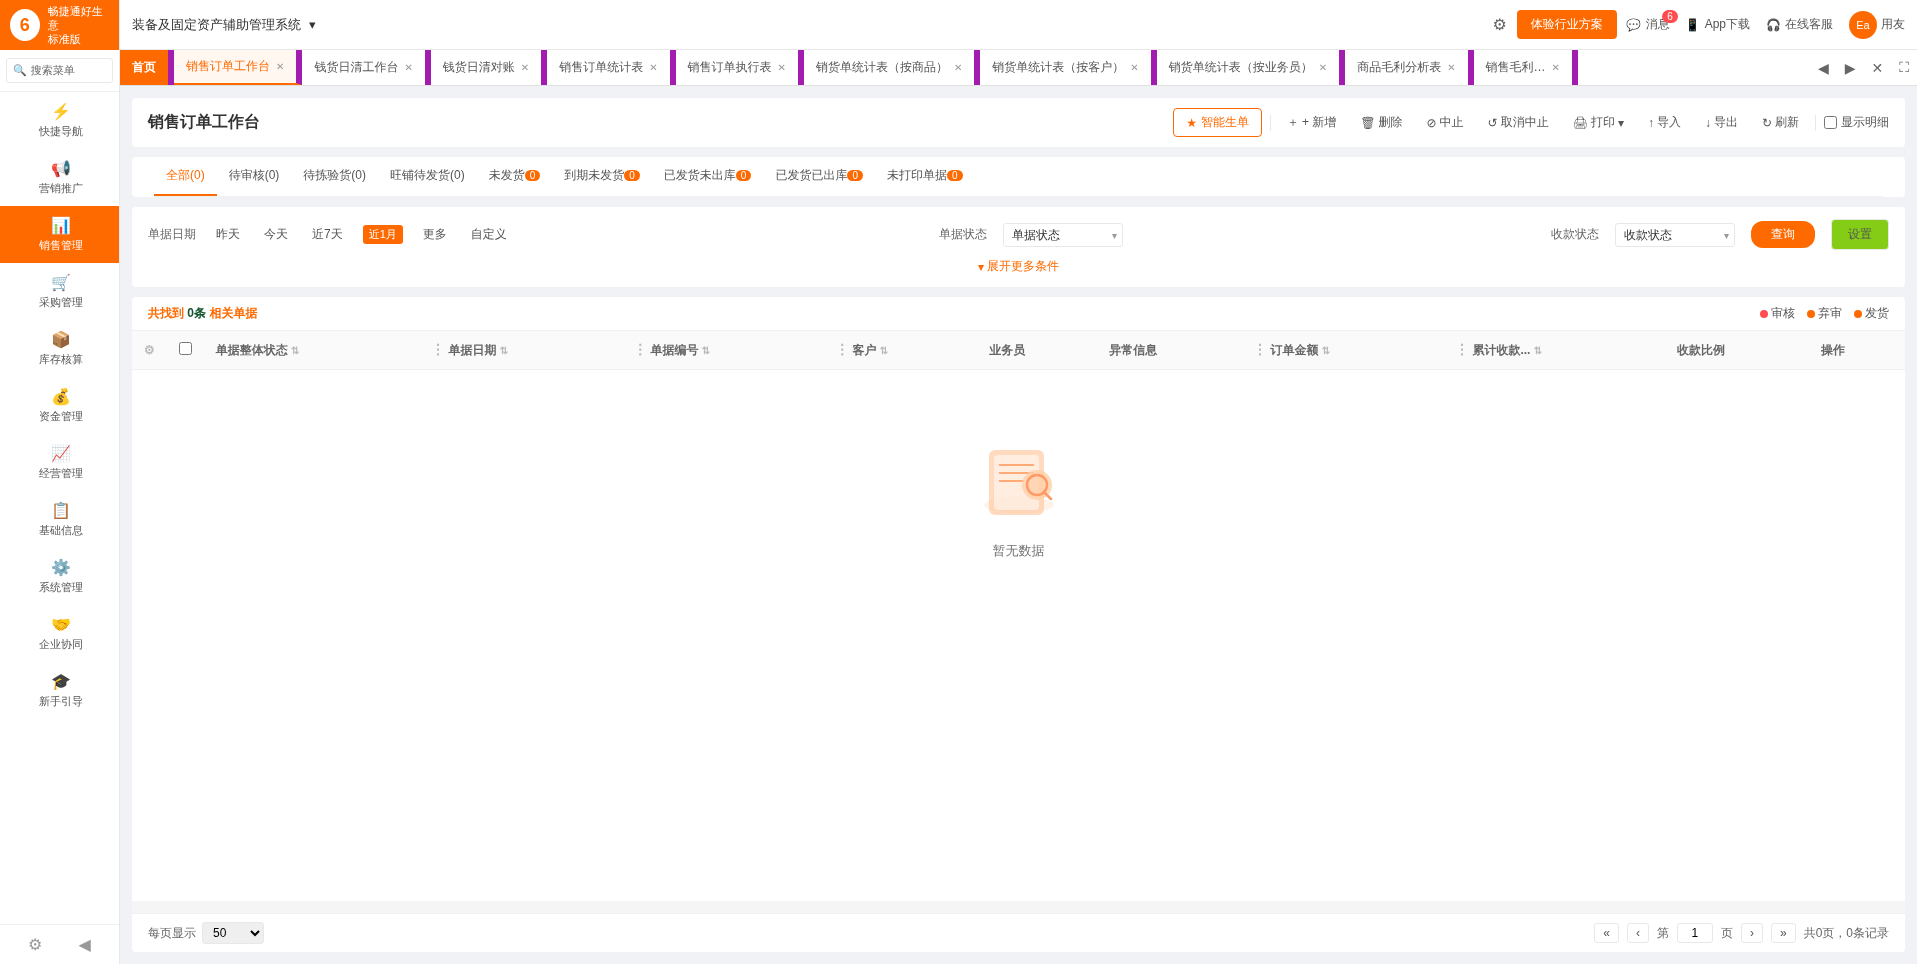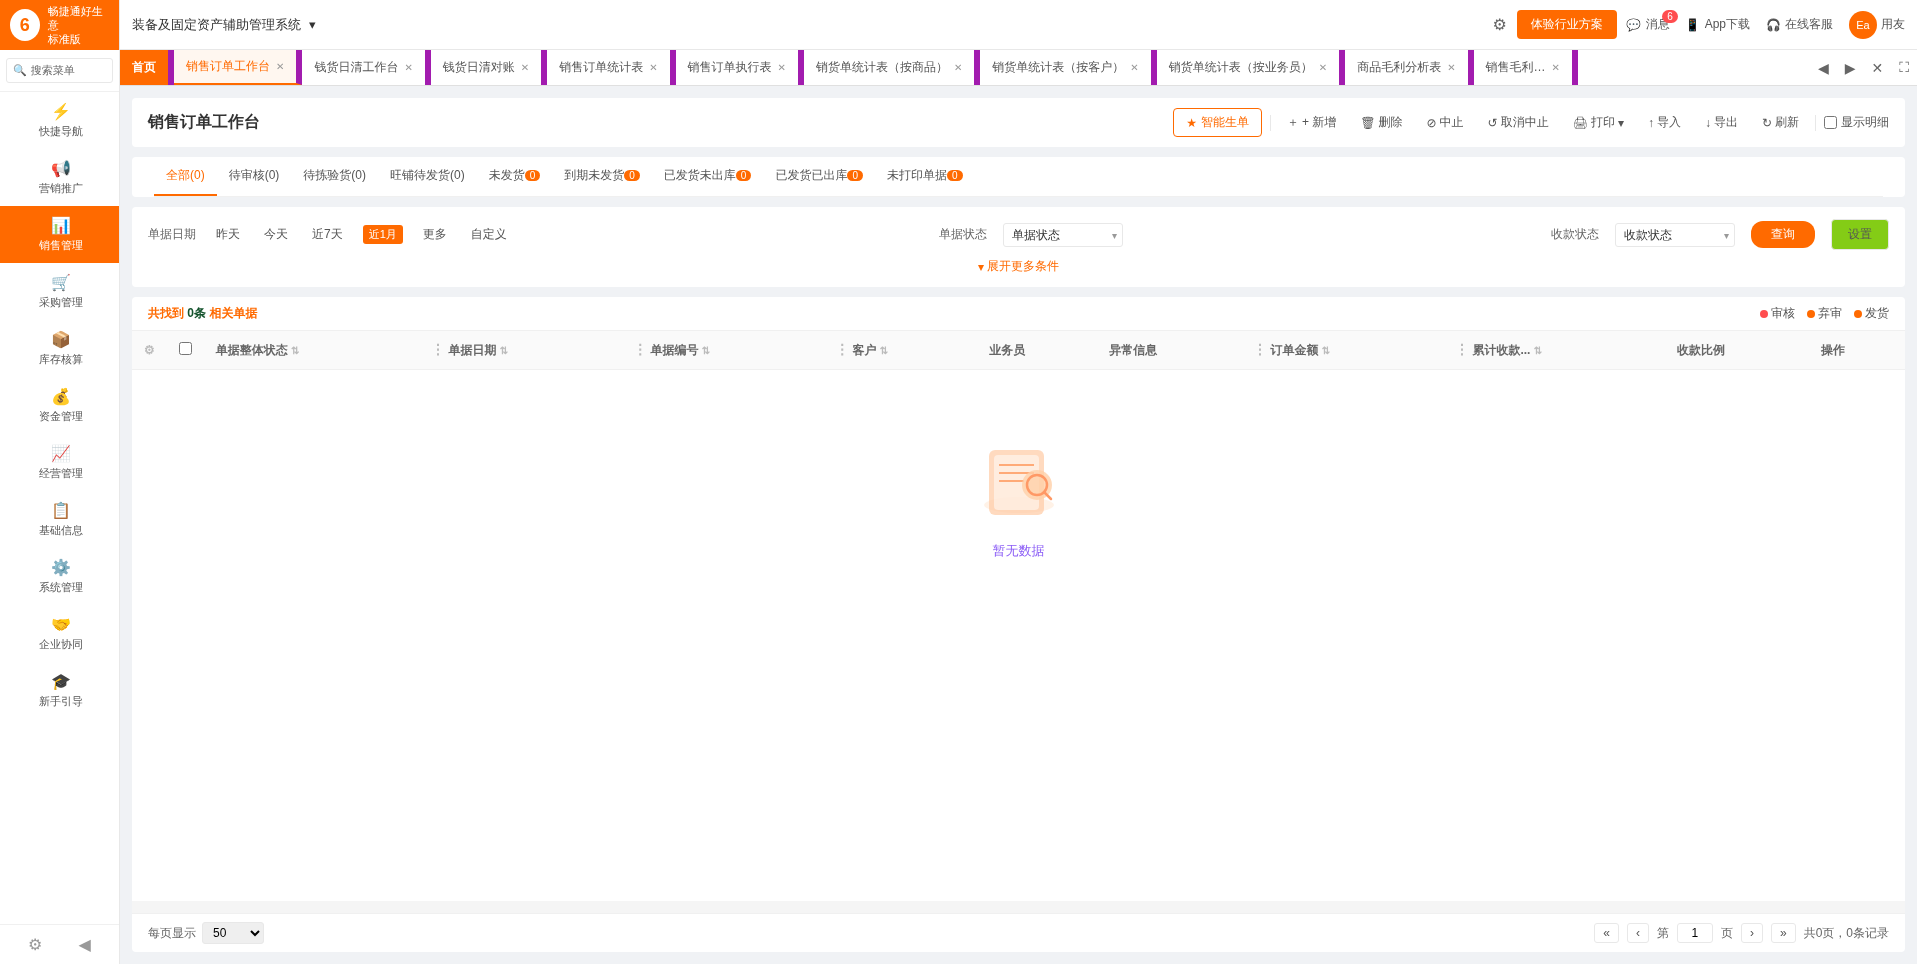--- a/index.html
+++ b/index.html
@@ -92,21 +92,21 @@
     table { width: 100%; border-collapse: collapse; }
     thead tr { background: #fafafa; }
     th { padding: 10px 12px; text-align: left; font-size: 12px; color: #666; border-bottom: 1px solid #f0f0f0; white-space: nowrap; }
     th .sort-icon { color: #bbb; font-size: 10px; cursor: pointer; }
     .th-drag { cursor: col-resize; color: #bbb; font-size: 14px; }
     .settings-icon-th { color: #bbb; cursor: pointer; }
 
     
     .empty-state { display: flex; flex-direction: column; align-items: center; justify-content: center; padding: 60px 0; }
     .empty-img { width: 100px; height: 100px; position: relative; }
-    .empty-text { margin-top: 12px; font-size: 13px; color: #8b5cf6; }
+    .empty-text { margin-top: 12px; font-size: 13px; color: #737373; }
 
     
     .table-footer { padding: 8px 16px; border-top: 1px solid #f0f0f0; display: flex; align-items: center; justify-content: space-between; }
     .footer-left { font-size: 12px; color: #666; display: flex; align-items: center; gap: 6px; }
     .footer-select { border: 1px solid #e8e8e8; border-radius: 3px; padding: 2px 20px 2px 6px; font-size: 12px; }
     .footer-right { display: flex; align-items: center; gap: 8px; font-size: 12px; color: #666; }
     .page-btn { background: none; border: 1px solid #e8e8e8; border-radius: 3px; padding: 2px 8px; cursor: pointer; font-size: 12px; color: #555; }
     .page-btn:disabled { color: #ccc; cursor: not-allowed; }
     .page-input { width: 36px; border: 1px solid #e8e8e8; border-radius: 3px; padding: 2px 4px; text-align: center; font-size: 12px; }
 

